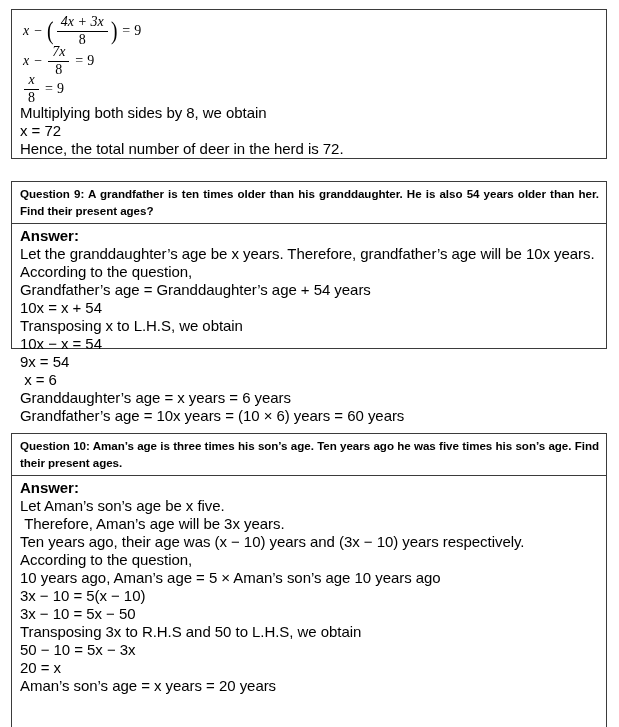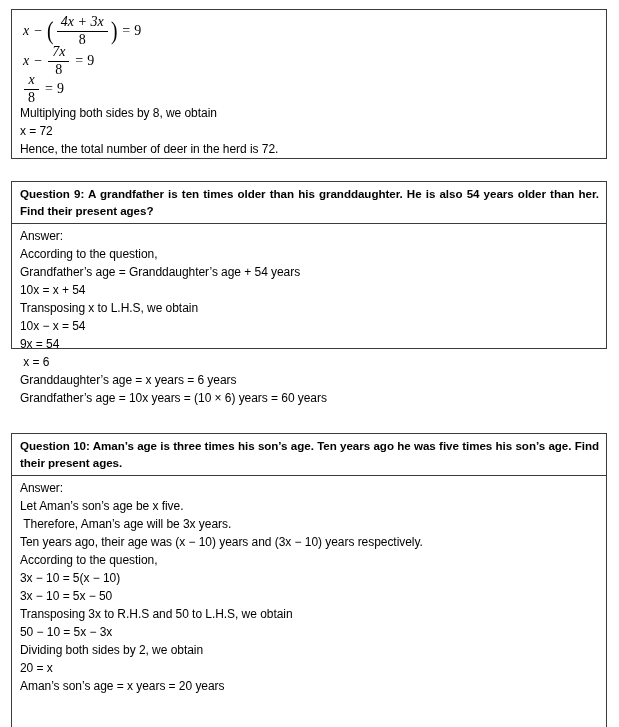--- a/index.html
+++ b/index.html
@@ -47,26 +47,26 @@
     text-align: justify;
     text-justify: inter-word;
     letter-spacing: -0.05px;
   }
 
   .qbody {
     padding: 3px 7px 4px 8px;
   }
 
   .line {
-    font-size: 12px;
+    font-size: 15px;
     line-height: 18px;
     white-space: pre-wrap;
     letter-spacing: -0.05px;
   }
-  .line.bold { font-weight: normal; }
+  .line.bold { font-weight: bold; }
 
   
   .eqblock {
     padding: 6px 7px 2px 10px;
   }
   .eq {
     font-family: "Liberation Serif", serif;
     font-size: 14px;
     display: flex;
     align-items: center;
@@ -151,44 +151,45 @@
       <div class="line">Multiplying both sides by 8, we obtain</div>
       <div class="line">x = 72</div>
       <div class="line">Hence, the total number of deer in the herd is 72.</div>
     </div>
   </div>
 
   <div class="box" id="box-q9">
     <div class="qheader">Question 9: A grandfather is ten times older than his granddaughter. He is also 54 years older than her. Find their present ages?</div>
     <div class="qbody">
       <div class="line bold">Answer:</div>
+      <div class="line">Let the granddaughter’s age be x years. Therefore, grandfather’s age will be 10x years.</div>
       <div class="line">According to the question,</div>
       <div class="line">Grandfather’s age = Granddaughter’s age + 54 years</div>
       <div class="line">10x = x + 54</div>
       <div class="line">Transposing x to L.H.S, we obtain</div>
       <div class="line">10x − x = 54</div>
       <div class="line">9x = 54</div>
       <div class="line"> x = 6</div>
       <div class="line">Granddaughter’s age = x years = 6 years</div>
       <div class="line">Grandfather’s age = 10x years = (10 × 6) years = 60 years</div>
     </div>
   </div>
 
   <div class="box" id="box-q10">
     <div class="qheader">Question 10: Aman’s age is three times his son’s age. Ten years ago he was five times his son’s age. Find their present ages.</div>
     <div class="qbody">
       <div class="line bold">Answer:</div>
       <div class="line">Let Aman’s son’s age be x five.</div>
       <div class="line"> Therefore, Aman’s age will be 3x years.</div>
       <div class="line">Ten years ago, their age was (x − 10) years and (3x − 10) years respectively.</div>
       <div class="line">According to the question,</div>
+      <div class="line">10 years ago, Aman’s age = 5 × Aman’s son’s age 10 years ago</div>
       <div class="line">3x − 10 = 5(x − 10)</div>
       <div class="line">3x − 10 = 5x − 50</div>
       <div class="line">Transposing 3x to R.H.S and 50 to L.H.S, we obtain</div>
       <div class="line">50 − 10 = 5x − 3x</div>
-      <div class="line">Dividing both sides by 2, we obtain</div>
       <div class="line">20 = x</div>
       <div class="line">Aman’s son’s age = x years = 20 years</div>
 
     </div>
   </div>
 
 </div>
 
 </body></html>

